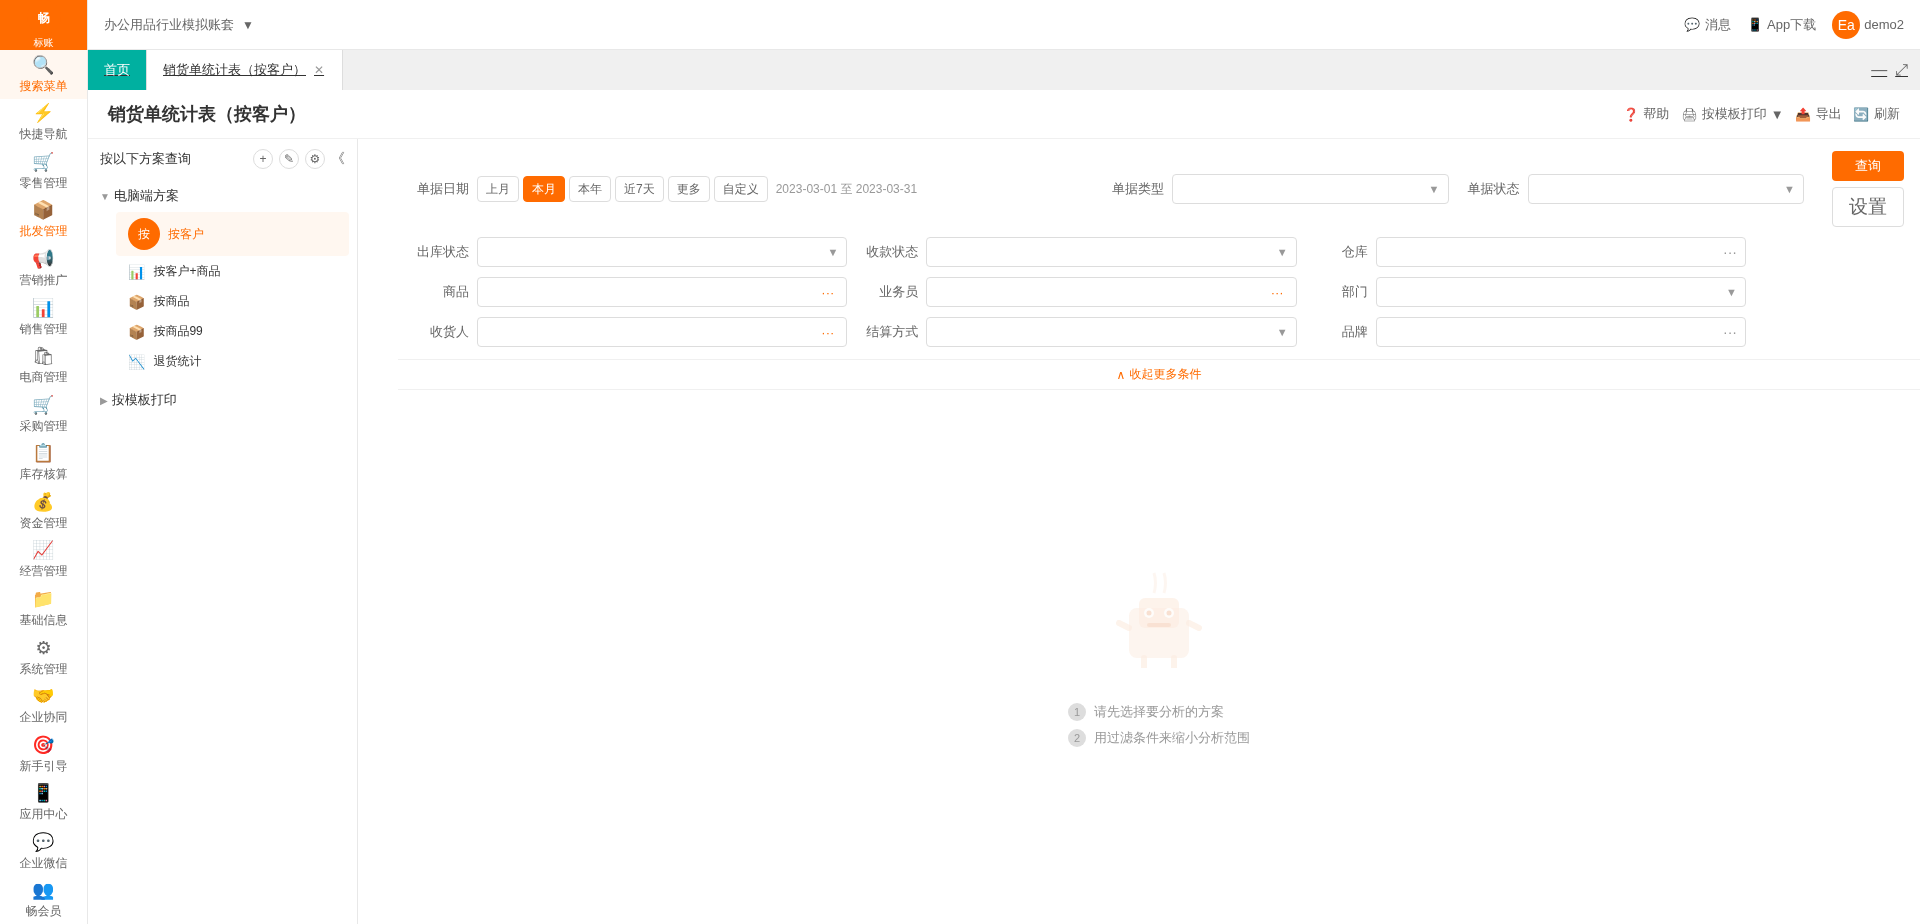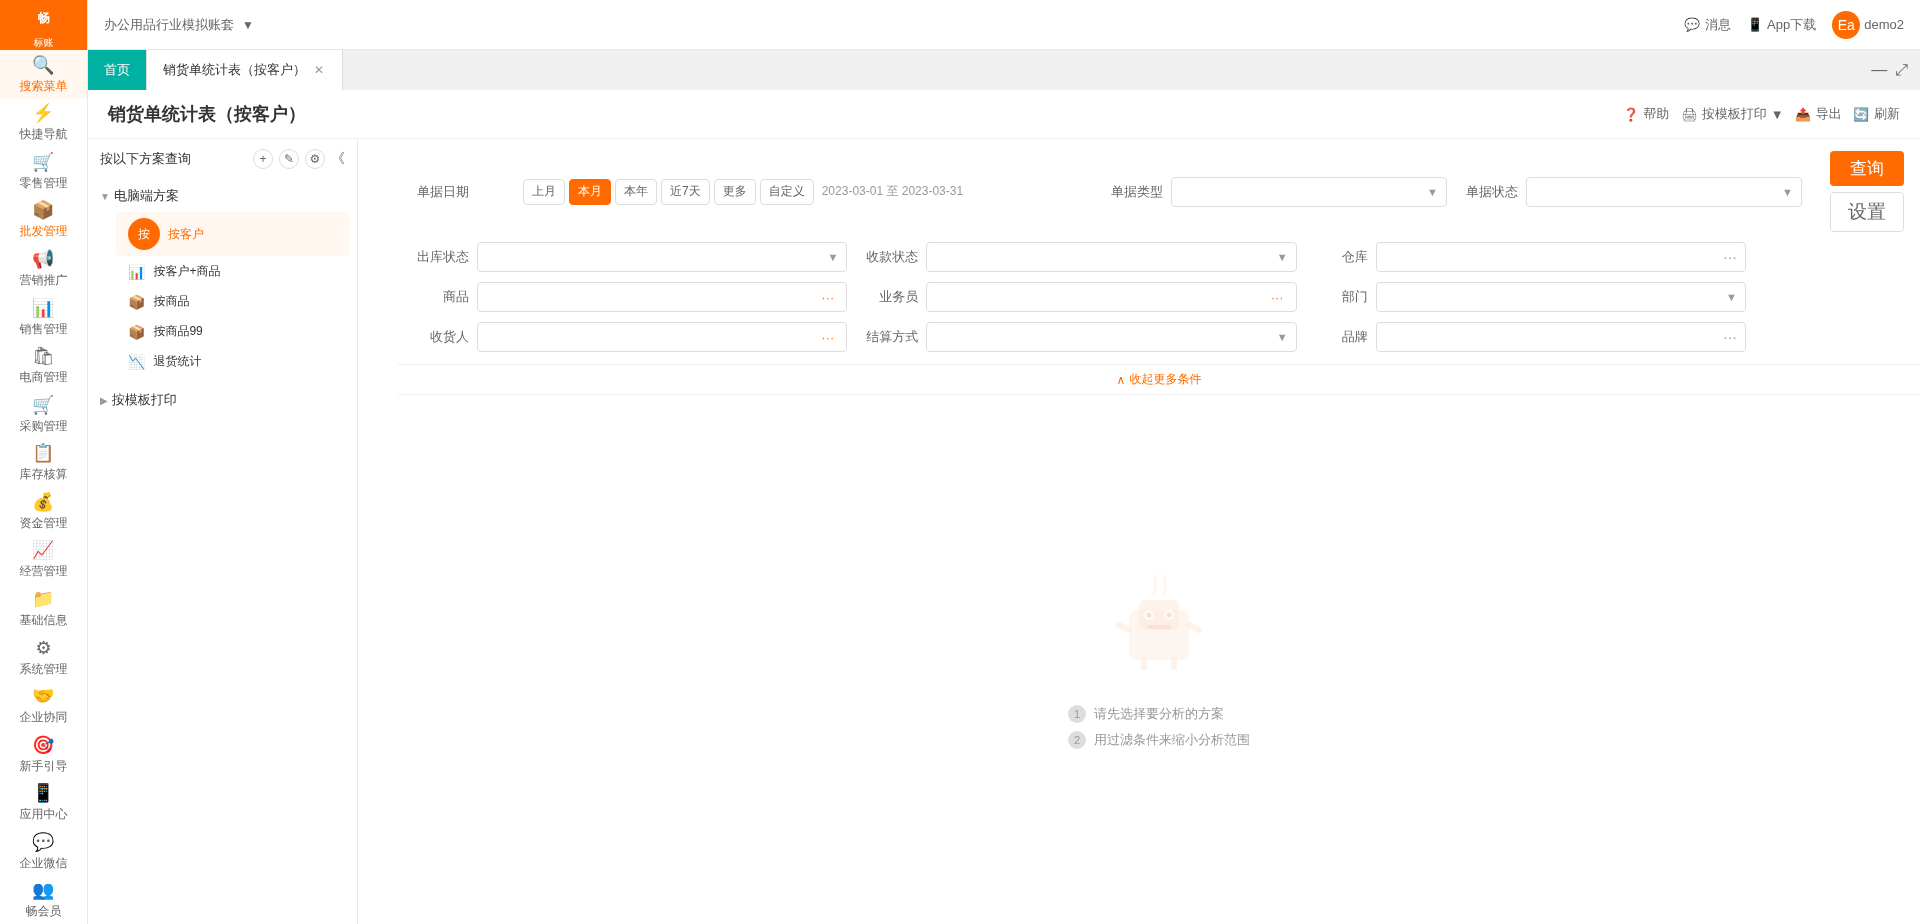--- a/index.html
+++ b/index.html
@@ -20,21 +20,21 @@
     
     .header { height: 50px; background: #fff; display: flex; align-items: center; justify-content: space-between; padding: 0 16px; border-bottom: 1px solid #e8e8e8; flex-shrink: 0; }
     .header-left { display: flex; align-items: center; gap: 8px; }
     .header-breadcrumb { font-size: 13px; color: #666; }
     .header-dropdown { color: #666; font-size: 12px; cursor: pointer; }
     .header-right { display: flex; align-items: center; gap: 16px; }
     .header-btn { display: flex; align-items: center; gap: 4px; color: #666; font-size: 13px; cursor: pointer; }
     .user-avatar { width: 28px; height: 28px; border-radius: 50%; background: #ff6b00; display: flex; align-items: center; justify-content: center; color: #fff; font-size: 14px; }
 
     
-    .tab-bar { height: 40px; background: #f0f0f0; display: flex; align-items: center; padding: 0 0; flex-shrink: 0; }
+    .tab-bar { height: 40px; background: #f0f0f0; display: flex; align-items: center; padding: 0 0; flex-shrink: 0; text-decoration: underline; }
     .tab { height: 40px; display: flex; align-items: center; padding: 0 16px; gap: 6px; cursor: pointer; font-size: 13px; color: #666; background: #f0f0f0; border-right: 1px solid #ddd; }
     .tab.active { background: #fff; color: #333; border-right: 1px solid #ddd; }
     .tab-home { background: #00b0a0; color: #fff; }
     .tab-close { font-size: 12px; color: #999; cursor: pointer; padding: 2px; border-radius: 50%; }
     .tab-actions { margin-left: auto; display: flex; align-items: center; gap: 8px; padding-right: 12px; }
     .tab-action-btn { color: #666; cursor: pointer; font-size: 16px; }
 
     
     .page-content { flex: 1; background: #fff; overflow: hidden; display: flex; flex-direction: column; }
 
@@ -69,29 +69,29 @@
     
     .filter-area { flex: 1; display: flex; flex-direction: column; overflow: hidden; }
     .filter-form { padding: 12px 16px; border-bottom: 1px solid #f0f0f0; flex-shrink: 0; }
     .filter-row { display: flex; align-items: center; margin-bottom: 10px; gap: 16px; }
     .filter-row:last-child { margin-bottom: 0; }
     .filter-field { display: flex; align-items: center; flex: 1; min-width: 0; }
     .filter-label { font-size: 13px; color: #666; white-space: nowrap; margin-right: 8px; min-width: 55px; text-align: right; }
     .filter-input { flex: 1; height: 30px; border: 1px solid #ddd; border-radius: 4px; padding: 0 8px; font-size: 13px; color: #333; display: flex; align-items: center; justify-content: space-between; cursor: pointer; background: #fff; }
     .filter-input-placeholder { color: #ccc; }
     .filter-more-btn { color: #ff6b00; font-size: 13px; cursor: pointer; padding: 0 4px; }
-    .date-group { display: flex; align-items: center; gap: 4px; margin-left: 46px; }
+    .date-group { display: flex; align-items: center; gap: 4px; }
     .date-btn { height: 26px; padding: 0 8px; border: 1px solid #ddd; border-radius: 4px; font-size: 12px; cursor: pointer; background: #fff; color: #666; }
     .date-btn.active { background: #ff6b00; color: #fff; border-color: #ff6b00; }
     .date-range { font-size: 12px; color: #999; margin-left: 4px; }
     .chevron-down { color: #999; font-size: 11px; }
 
     
     .collapse-bar { display: flex; justify-content: center; align-items: center; padding: 6px; cursor: pointer; color: #ff6b00; font-size: 12px; gap: 4px; border-bottom: 1px solid #f0f0f0; flex-shrink: 0; }
-    .btn-query { background: #ff6b00; color: #fff; border: none; border-radius: 4px; padding: 6px 20px; font-size: 17px; cursor: pointer; }
+    .btn-query { background: #ff6b00; color: #fff; border: none; border-radius: 4px; padding: 6px 20px; font-size: 13px; cursor: pointer; }
     .btn-setting { background: #fff; color: #666; border: 1px solid #ddd; border-radius: 4px; padding: 6px 16px; font-size: 19px; cursor: pointer; }
 
     
     .empty-state { flex: 1; display: flex; flex-direction: column; align-items: center; justify-content: center; padding: 40px; }
     .empty-icon { font-size: 80px; margin-bottom: 16px; opacity: 0.3; }
     .empty-tips { display: flex; flex-direction: column; gap: 8px; }
     .empty-tip { display: flex; align-items: center; gap: 8px; color: #999; font-size: 13px; }
     .tip-num { width: 18px; height: 18px; border-radius: 50%; background: #ddd; color: #999; display: flex; align-items: center; justify-content: center; font-size: 11px; flex-shrink: 0; }
   </style>
 </head>

